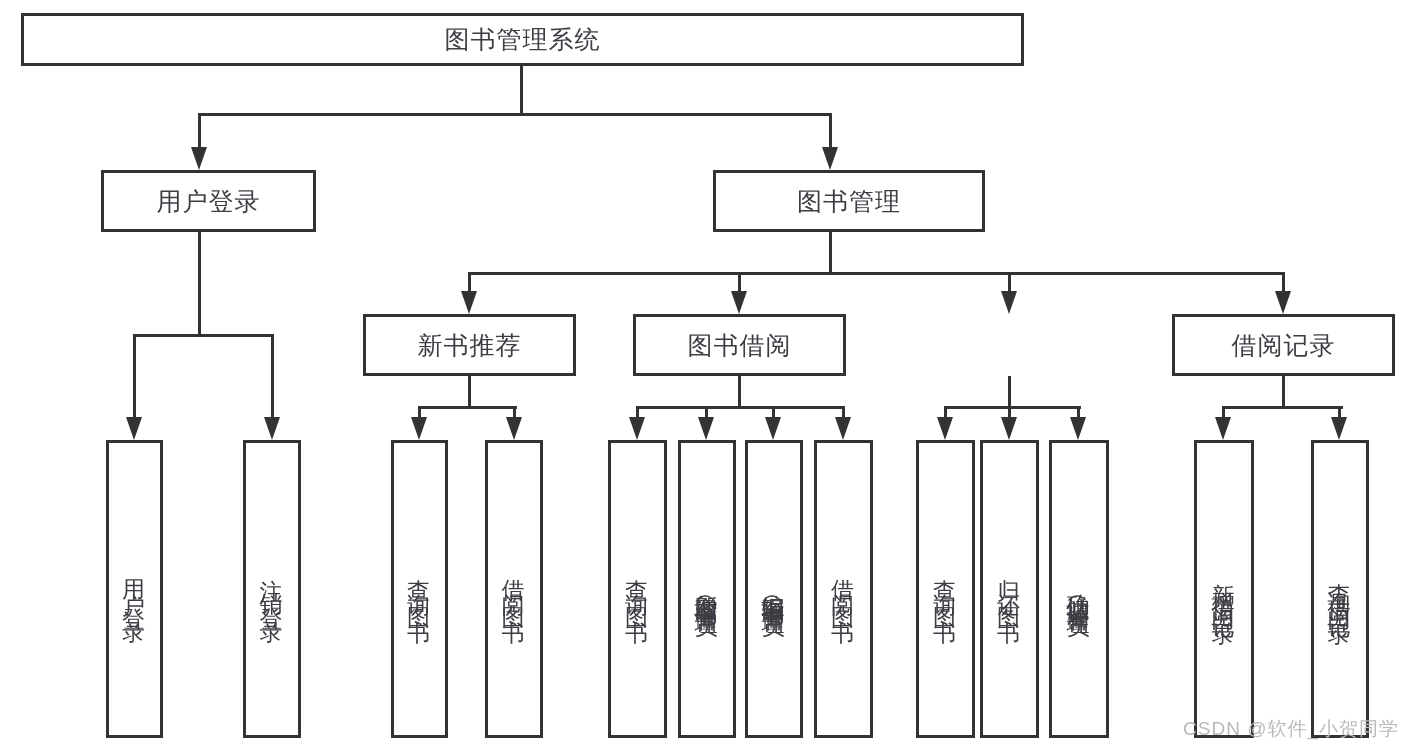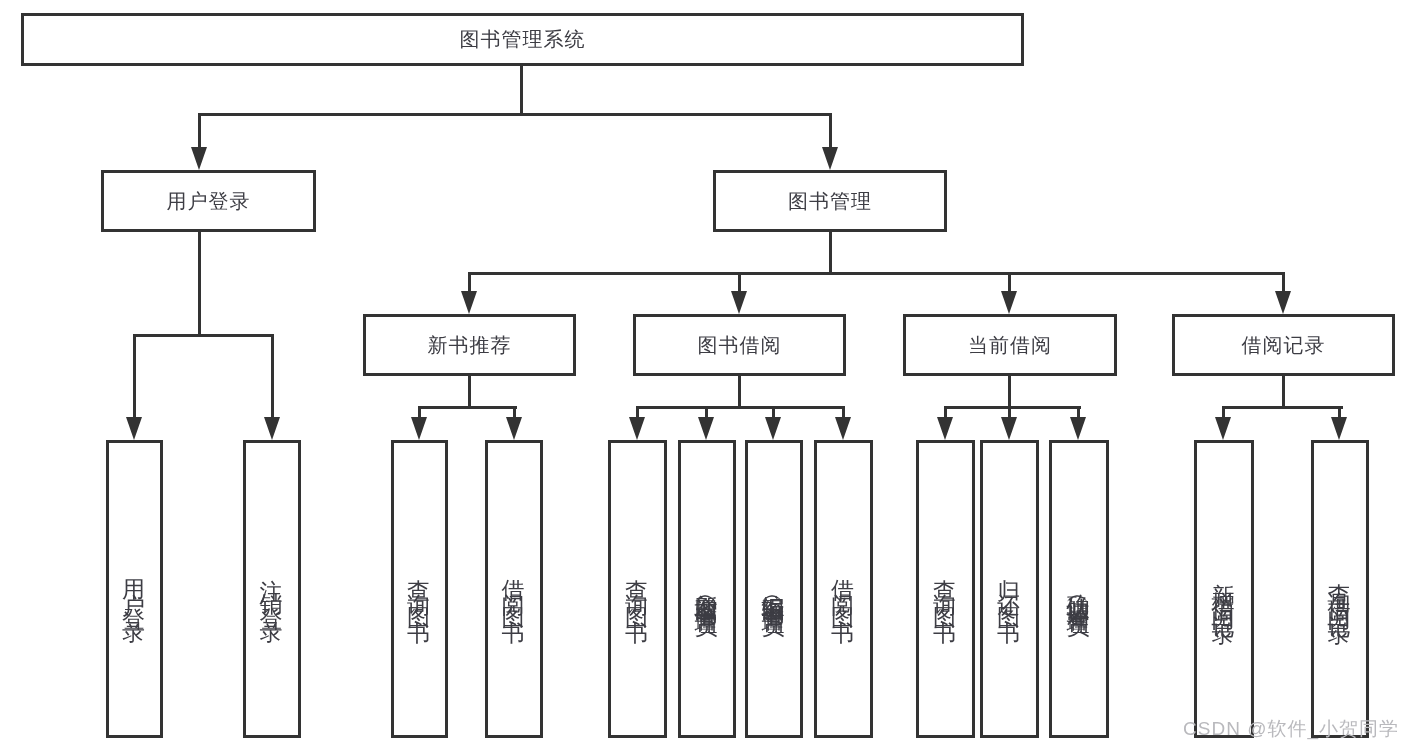--- a/index.html
+++ b/index.html
@@ -15,21 +15,21 @@
     box-sizing:border-box;
     border:3px solid #333333;
     background:#ffffff;
     color:#3d3d44;
     display:flex;
     align-items:center;
     justify-content:center;
     text-align:center;
   }
   .node.h{
-    font-size:20px;
+    font-size:25px;
     letter-spacing:1px;
     text-align:center;
   }
   .node.v{
     top:440px;
     height:298px;
     writing-mode:vertical-rl;
     font-size:23px;
   }
   .sp-l{letter-spacing:14px;}
@@ -64,21 +64,21 @@
   <div class="node h" style="left:21px;top:13px;width:1003px;height:53px">图书管理系统</div>
 
   <div class="line" style="left:520px;top:66px;width:3px;height:50px"></div>
   <div class="line" style="left:198px;top:113px;width:634px;height:3px"></div>
   <div class="line" style="left:198px;top:113px;width:3px;height:34px"></div>
   <div class="line" style="left:829px;top:113px;width:3px;height:34px"></div>
   <div class="arrow" style="left:191px;top:147px"></div>
   <div class="arrow" style="left:822px;top:147px"></div>
 
   <div class="node h" style="left:101px;top:170px;width:215px;height:62px">用户登录</div>
-  <div class="node h" style="left:713px;top:170px;width:234px;height:62px">图书管理</div>
+  <div class="node h" style="left:713px;top:170px;width:272px;height:62px">图书管理</div>
 
   <div class="line" style="left:198px;top:231px;width:3px;height:104px"></div>
   <div class="line" style="left:133px;top:334px;width:141px;height:3px"></div>
   <div class="line" style="left:133px;top:334px;width:3px;height:84px"></div>
   <div class="line" style="left:271px;top:334px;width:3px;height:84px"></div>
   <div class="arrow" style="left:126px;top:417px"></div>
   <div class="arrow" style="left:264px;top:417px"></div>
 
   <div class="line" style="left:829px;top:232px;width:3px;height:42px"></div>
   <div class="line" style="left:468px;top:272px;width:817px;height:3px"></div>
@@ -86,21 +86,20 @@
   <div class="line" style="left:738px;top:272px;width:3px;height:21px"></div>
   <div class="line" style="left:1008px;top:272px;width:3px;height:21px"></div>
   <div class="line" style="left:1282px;top:272px;width:3px;height:21px"></div>
   <div class="arrow" style="left:461px;top:291px"></div>
   <div class="arrow" style="left:731px;top:291px"></div>
   <div class="arrow" style="left:1001px;top:291px"></div>
   <div class="arrow" style="left:1275px;top:291px"></div>
 
   <div class="node h" style="left:633px;top:314px;width:213px;height:62px">图书借阅</div>
   <div class="node h" style="left:363px;top:314px;width:213px;height:62px">新书推荐</div>
-  <div class="node h" style="left:903px;top:314px;width:214px;height:62px">当前借阅</div>
   <div class="node h" style="left:1172px;top:314px;width:223px;height:62px">借阅记录</div>
 
   <div class="line" style="left:468px;top:376px;width:3px;height:32px"></div>
   <div class="line" style="left:418px;top:406px;width:99px;height:3px"></div>
   <div class="line" style="left:418px;top:406px;width:3px;height:12px"></div>
   <div class="line" style="left:513px;top:406px;width:3px;height:12px"></div>
   <div class="arrow" style="left:411px;top:417px"></div>
   <div class="arrow" style="left:506px;top:417px"></div>
 
   <div class="line" style="left:738px;top:376px;width:3px;height:32px"></div>

